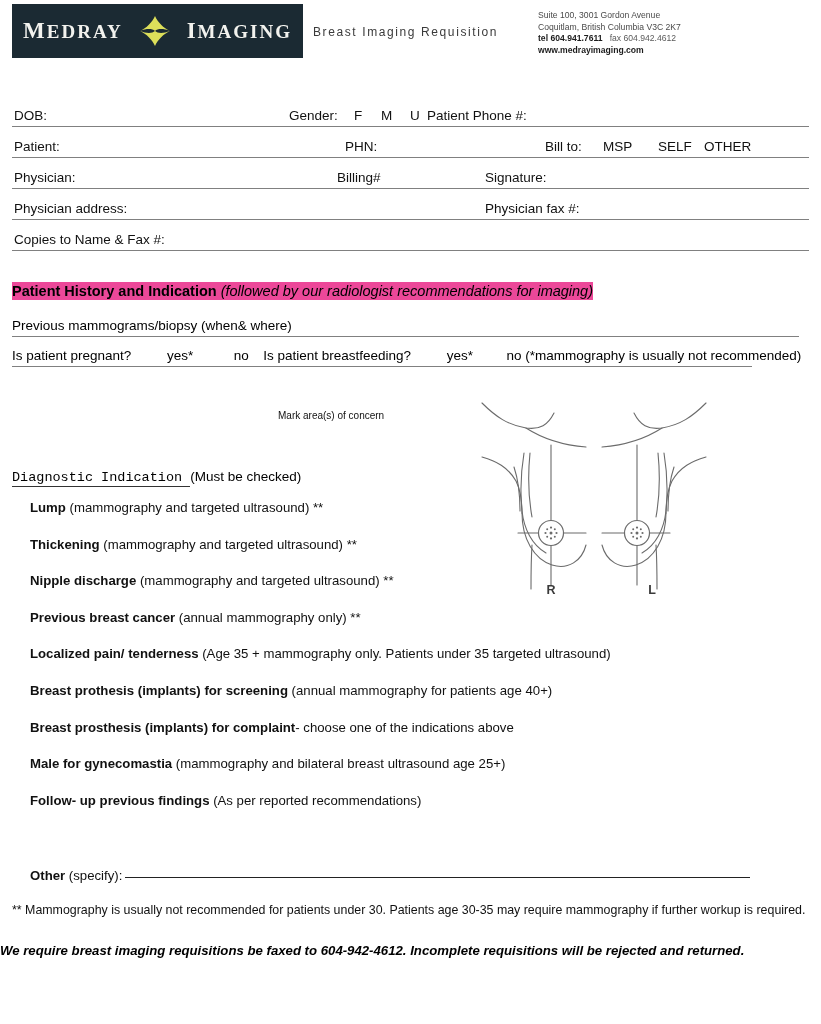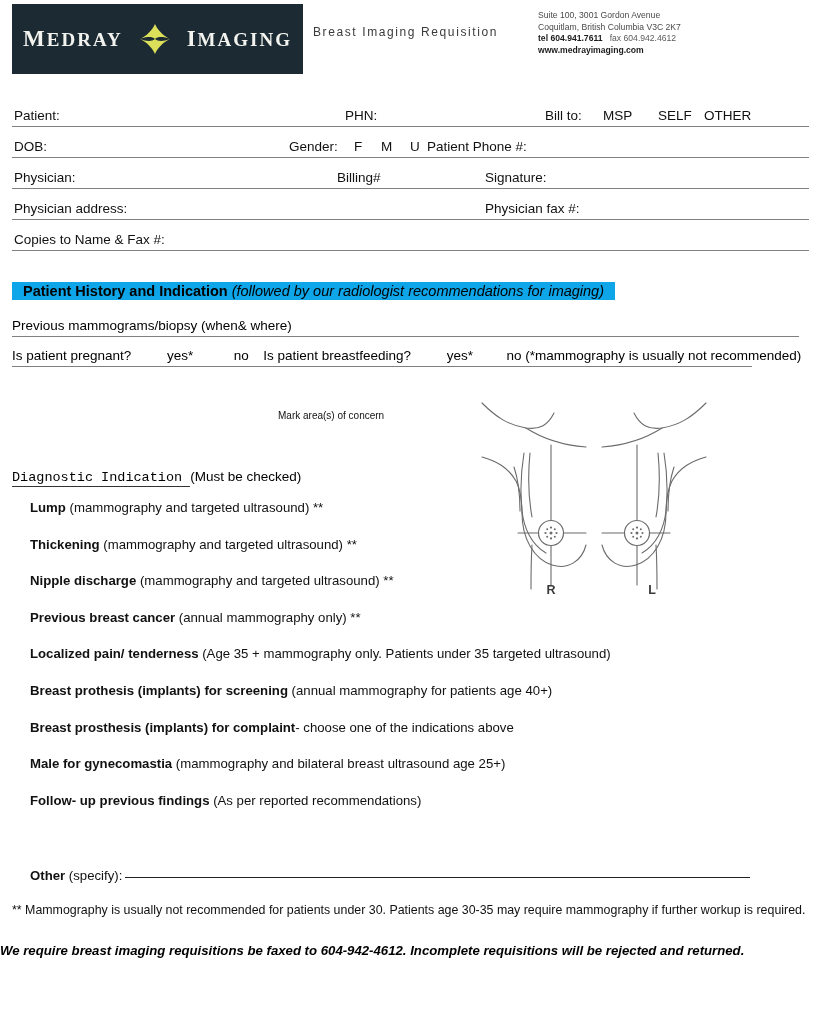--- a/index.html
+++ b/index.html
@@ -17,21 +17,21 @@
   
   .header {
     position: relative;
     height: 72px;
   }
   .logo-box {
     position: absolute;
     left: 12px;
     top: 4px;
     width: 291px;
-    height: 70px;
+    height: 54px;
     background: #1b2a33;
     display: flex;
     align-items: center;
     justify-content: center;
     gap: 14px;
   }
   .logo-word {
     color: #f2f2ee;
     font-family: "Liberation Serif", serif;
     font-size: 19px;
@@ -90,21 +90,21 @@
   }
 
   
   .hist-head {
     position: absolute;
     left: 12px;
     top: 283px;
     font-size: 14.5px;
     white-space: nowrap;
   }
-  .hl { background: #0ea5e9; padding: 1px 11px; }
+  .hl { background: #ec4899; padding: 1px 0; }
   .hl b { font-weight: 700; }
   .hl i { font-style: italic; }
 
   .uline-row {
     position: absolute;
     left: 12px;
     margin: 0;
     border-bottom: 1.1px solid #808080;
     font-size: 13.5px;
     white-space: nowrap;
@@ -221,35 +221,35 @@
       <span class="b">tel 604.941.7611</span>
       &nbsp;&nbsp;<span class="fax">fax 604.942.4612</span>
     </div>
     <div class="site">www.medrayimaging.com</div>
   </div>
 </div>
 
 <div class="fields">
 
   <div class="frow">
+    <span style="left:2px">DOB:</span>
+    <span style="left:277px">Gender:</span>
+    <span style="left:342px">F</span>
+    <span style="left:369px">M</span>
+    <span style="left:398px">U</span>
+    <span style="left:415px">Patient Phone #:</span>
+  </div>
+
+  <div class="frow">
     <span style="left:2px">Patient:</span>
     <span style="left:333px">PHN:</span>
     <span style="left:533px">Bill to:</span>
     <span style="left:591px">MSP</span>
     <span style="left:646px">SELF</span>
     <span style="left:692px">OTHER</span>
-  </div>
-
-  <div class="frow">
-    <span style="left:2px">DOB:</span>
-    <span style="left:277px">Gender:</span>
-    <span style="left:342px">F</span>
-    <span style="left:369px">M</span>
-    <span style="left:398px">U</span>
-    <span style="left:415px">Patient Phone #:</span>
   </div>
 
   <div class="frow">
     <span style="left:2px">Physician:</span>
     <span style="left:325px">Billing#</span>
     <span style="left:473px">Signature:</span>
   </div>
 
   <div class="frow">
     <span style="left:2px">Physician address:</span>

